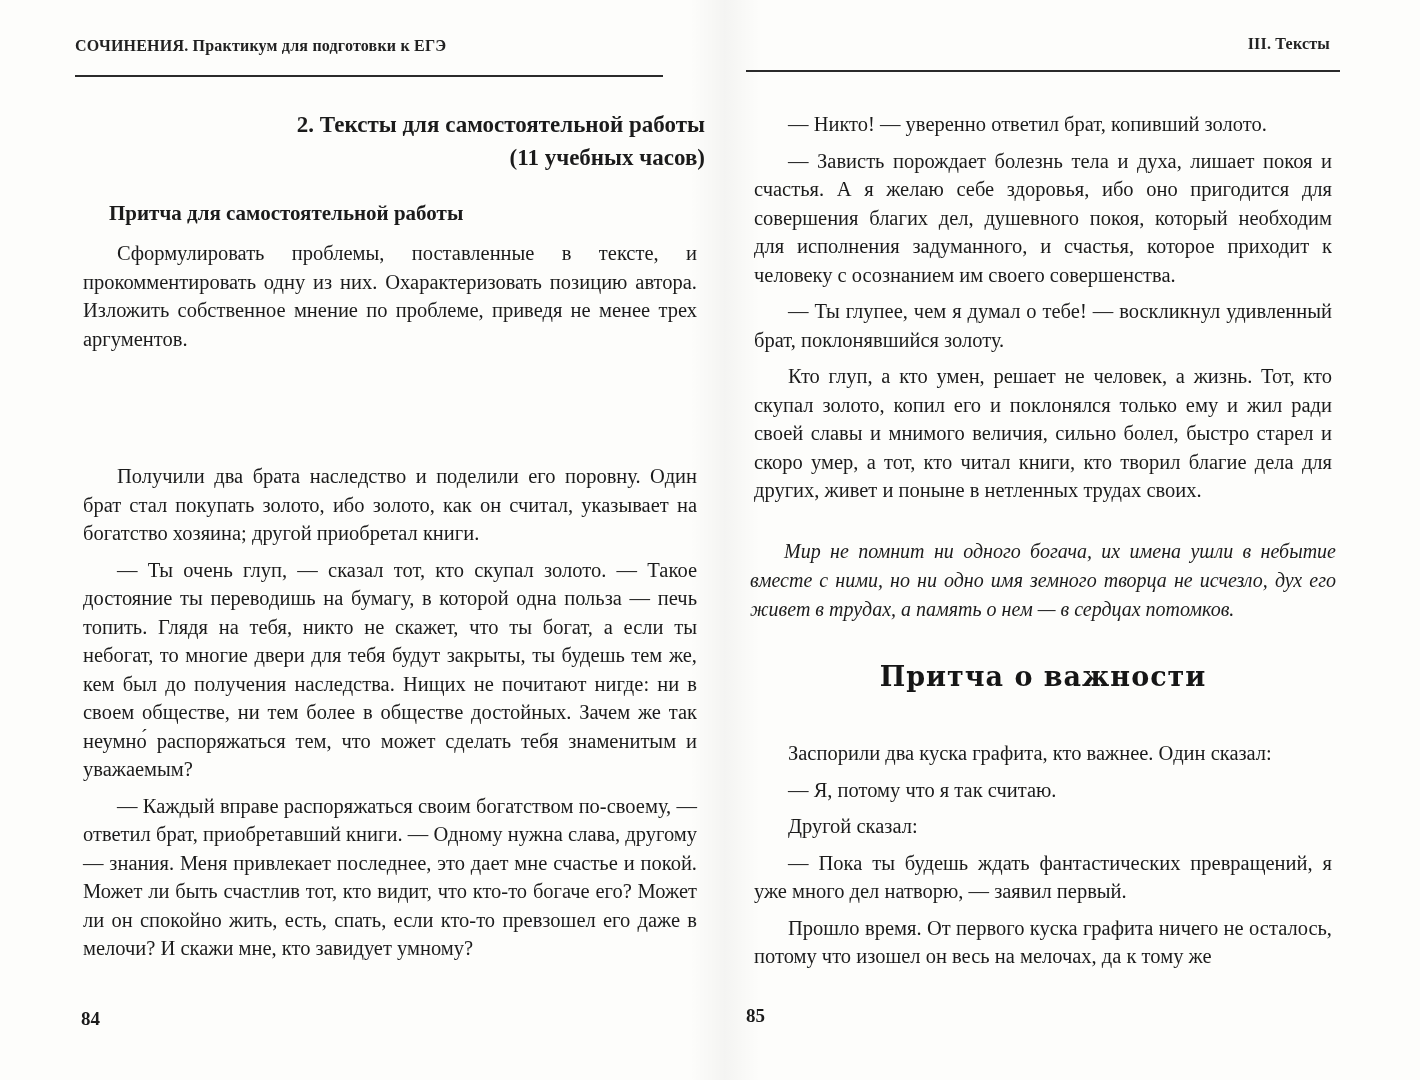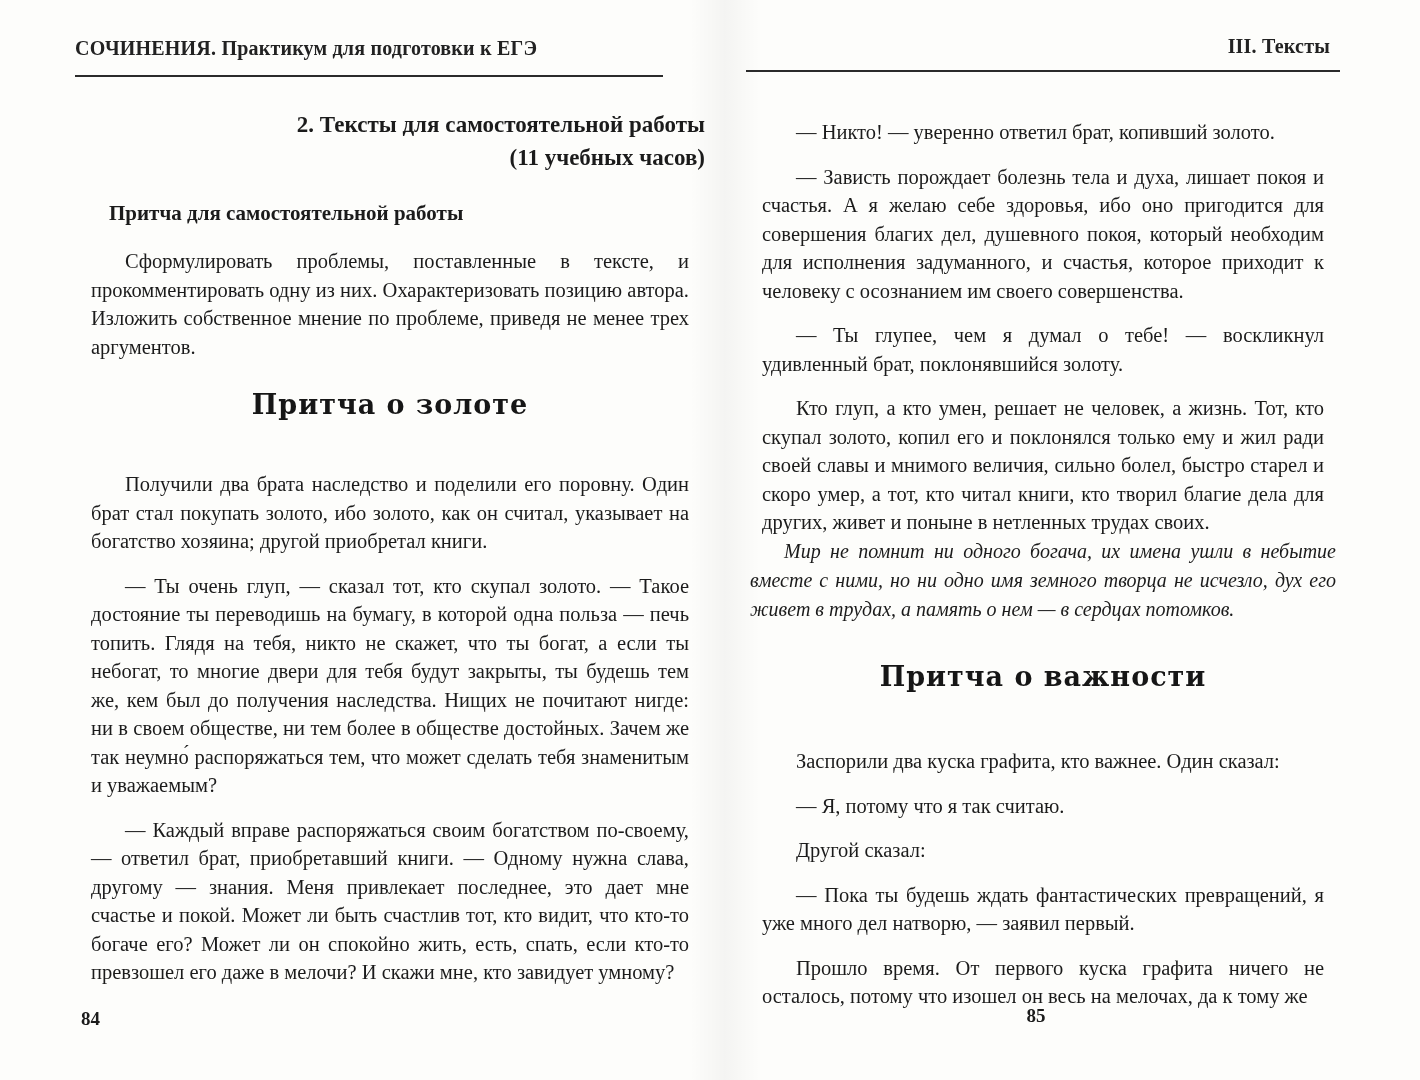--- a/index.html
+++ b/index.html
@@ -31,21 +31,21 @@
     position: absolute;
     top: 0;
     height: 100%;
   }
   .page.left  { left: 75px;  width: 630px; }
   .page.right { left: 746px; width: 594px; }
 
   .block { position: absolute; left: 0; width: 100%; }
 
   .running-header {
-    font-size: 20px;
+    font-size: 16px;
     font-weight: 600;
     letter-spacing: 0.2px;
     color: #222;
   }
   .running-header.rh-right { text-align: right; padding-right: 10px; box-sizing: border-box; }
 
   .header-rule {
     height: 2px;
     background: #2b2b2b;
   }
@@ -57,21 +57,21 @@
     line-height: 33px;
   }
 
   .task-heading {
     font-size: 21px;
     font-weight: bold;
     text-indent: 34px;
   }
 
   .body-text p {
-    margin: 16px;
+    margin: 8px;
     font-size: 20.5px;
     line-height: 28.5px;
     text-align: justify;
     text-indent: 34px;
     hyphens: auto;
   }
 
   .moral p {
     margin: 4px;
     font-size: 20px;
@@ -89,21 +89,21 @@
     font-size: 27px;
     letter-spacing: 1px;
     color: #161616;
   }
 
   .page-num {
     font-size: 19px;
     font-weight: bold;
   }
   .page-num.pn-left  { text-align: left;  padding-left: 6px;  box-sizing: border-box; }
-  .page-num.pn-right { text-align: center; padding-right: 14px; box-sizing: border-box; }
+  .page-num.pn-right { text-align: left; padding-right: 14px; box-sizing: border-box; }
 </style>
 </head>
 <body>
 
 <div class="spread">
   <div class="gutter"></div>
 
   <div class="page left">
     <div class="block running-header" style="top:37px;">СОЧИНЕНИЯ. Практикум для подготовки к ЕГЭ</div>
 
@@ -113,21 +113,20 @@
       <div class="section-title">2. Тексты для самостоятельной работы</div>
       <div class="section-title">(11 учебных часов)</div>
     </div>
 
     <div class="block task-heading" style="top:201px;">Притча для самостоятельной работы</div>
 
     <div class="block body-text" style="top:231px;">
       <p>Сформулировать проблемы, поставленные в тексте, и прокомментировать одну из них. Охарактеризовать позицию автора. Изложить собственное мнение по проблеме, приведя не менее трех аргументов.</p>
     </div>
 
-    <div class="block parable-title" style="top:389px;">Притча о золоте</div>
 
     <div class="block body-text" style="top:454px;">
       <p>Получили два брата наследство и поделили его поровну. Один брат стал покупать золото, ибо золото, как он считал, указывает на богатство хозяина; другой приобретал книги.</p>
       <p>— Ты очень глуп, — сказал тот, кто скупал золото. — Такое достояние ты переводишь на бумагу, в которой одна польза — печь топить. Глядя на тебя, никто не скажет, что ты богат, а если ты небогат, то многие двери для тебя будут закрыты, ты будешь тем же, кем был до получения наследства. Нищих не почитают нигде: ни в своем обществе, ни тем более в обществе достойных. Зачем же так неумно́ распоряжаться тем, что может сделать тебя знаменитым и уважаемым?</p>
       <p>— Каждый вправе распоряжаться своим богатством по-своему, — ответил брат, приобретавший книги. — Одному нужна слава, другому — знания. Меня привлекает последнее, это дает мне счастье и покой. Может ли быть счастлив тот, кто видит, что кто-то богаче его? Может ли он спокойно жить, есть, спать, если кто-то превзошел его даже в мелочи? И скажи мне, кто завидует умному?</p>
     </div>
 
     <div class="block page-num pn-left" style="top:1008px;">84</div>
   </div>
 

